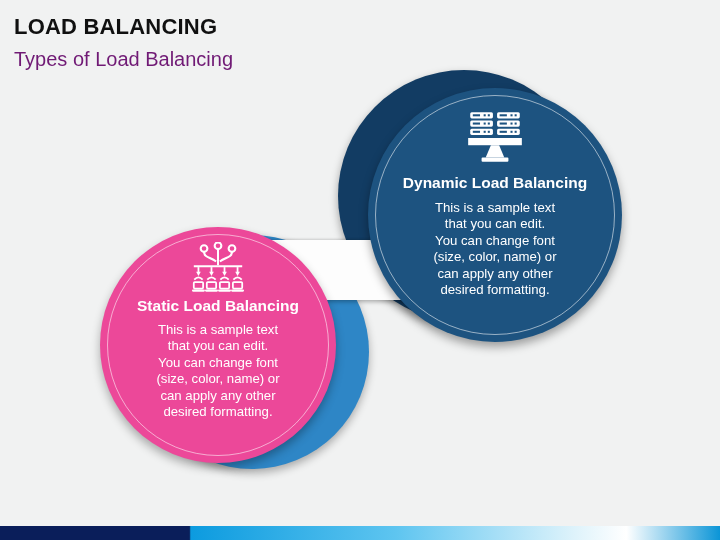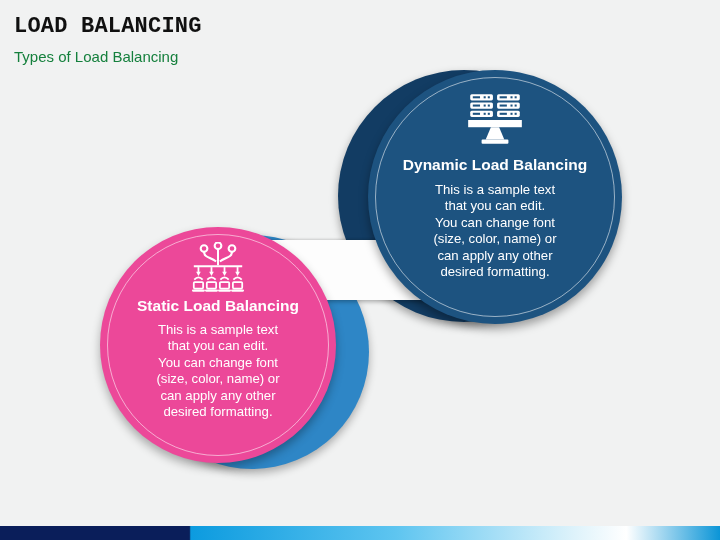--- a/index.html
+++ b/index.html
@@ -5,25 +5,25 @@
   html,body { margin:0; padding:0; }
   body { font-family:"Liberation Sans", sans-serif; }
   #slide {
     position:relative; width:720px; height:540px;
     background:#F1F2F2; overflow:hidden;
   }
 
   
   .hdr-title {
     position:absolute; left:14px; top:14px;
-    font-size:22px; font-weight:700; color:#101010; letter-spacing:0.2px;font-family:Liberation Mono, monospace;
+    font-size:22px; font-weight:700; color:#101010; letter-spacing:0.2px;
   }
   .hdr-sub {
     position:absolute; left:14px; top:48px;
-    font-size:15px; font-weight:400; color:#15803d;
+    font-size:20px; font-weight:400; color:#701a75;
   }
 
   
   .circle { position:absolute; border-radius:50%; }
 
   .behind-dynamic {
     left:338px; top:70px; width:252px; height:252px;
     background:#123C63;
     box-shadow:0 4px 9px rgba(0,0,0,0.35);
     z-index:1;
@@ -39,21 +39,21 @@
     position:absolute; left:210px; top:240px; width:220px; height:60px;
     background:#FDFDFD;
     box-shadow:0 2px 4px rgba(0,0,0,0.28), 0 -1px 2px rgba(0,0,0,0.12);
     z-index:2;
   }
 
   .main-circle {
     z-index:3; color:#FFFFFF; text-align:center;
   }
   .main-dynamic {
-    left:368px; top:70px; width:254px; height:254px;
+    left:368px; top:88px; width:254px; height:254px;
     background:#1D5380;
     box-shadow:0 5px 10px rgba(0,0,0,0.35);
   }
   .main-static {
     left:100px; top:227px; width:236px; height:236px;
     background:#ec4899;
     box-shadow:0 5px 10px rgba(0,0,0,0.3);
   }
   .ring {
     position:absolute; left:7px; top:7px; right:7px; bottom:7px;

